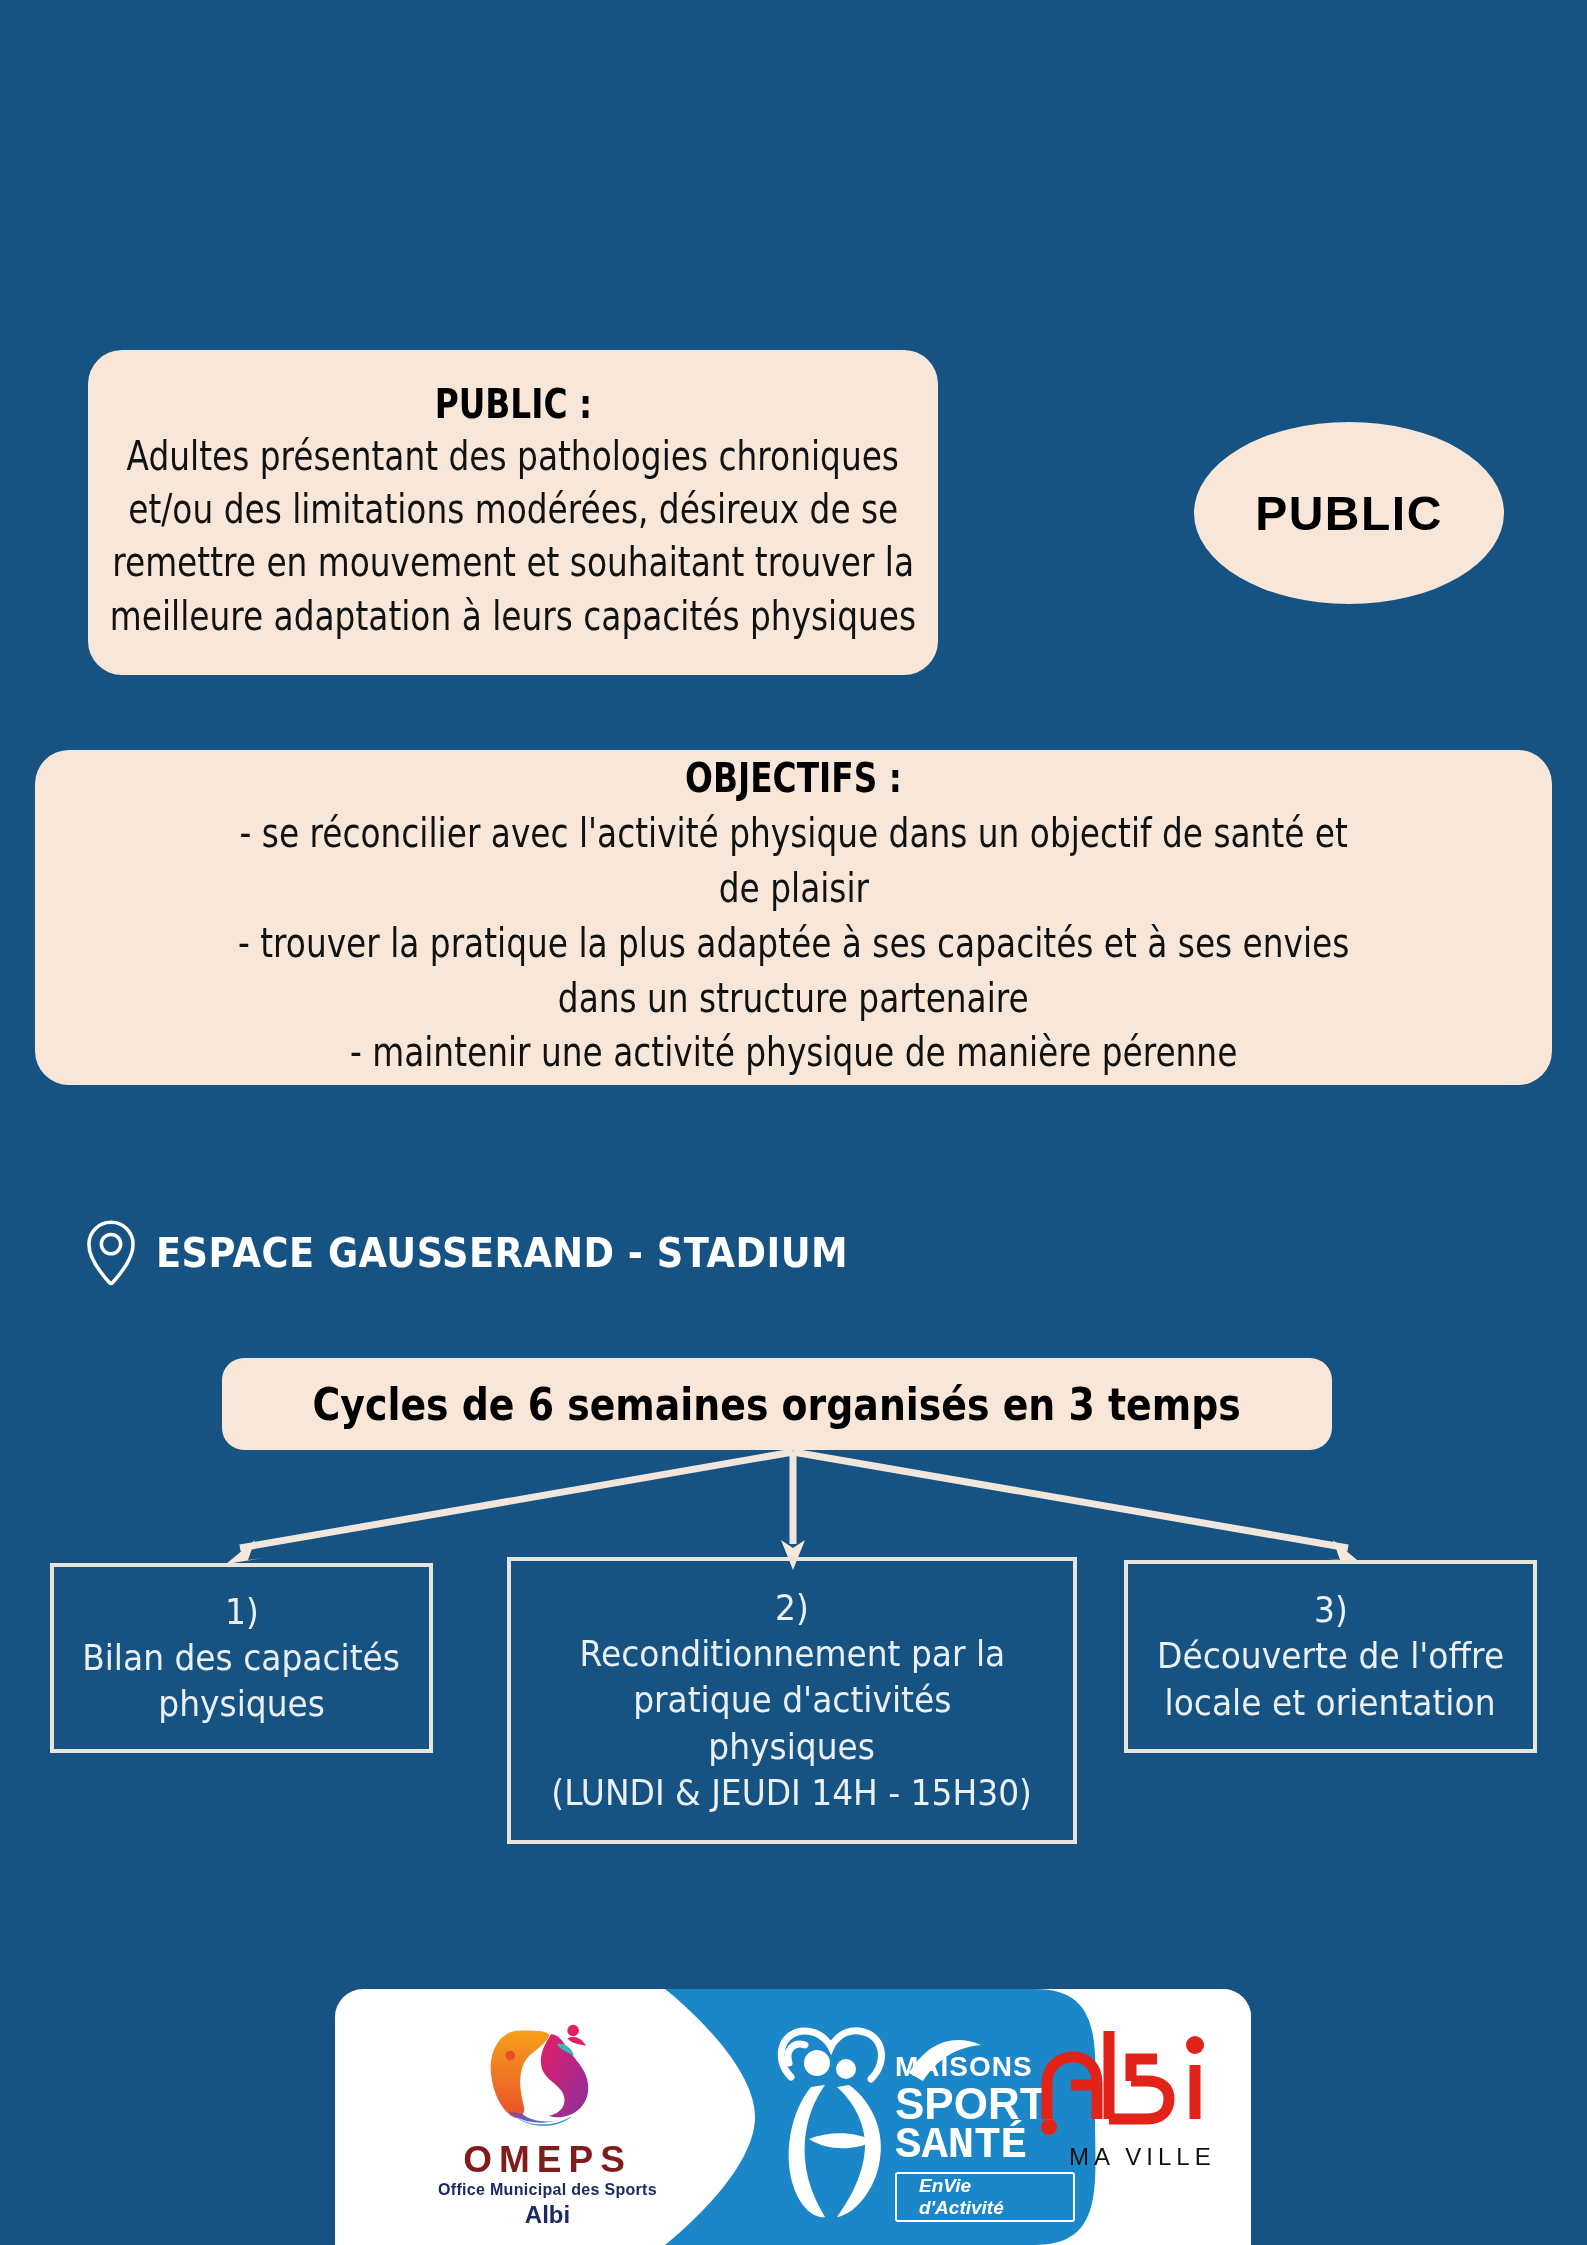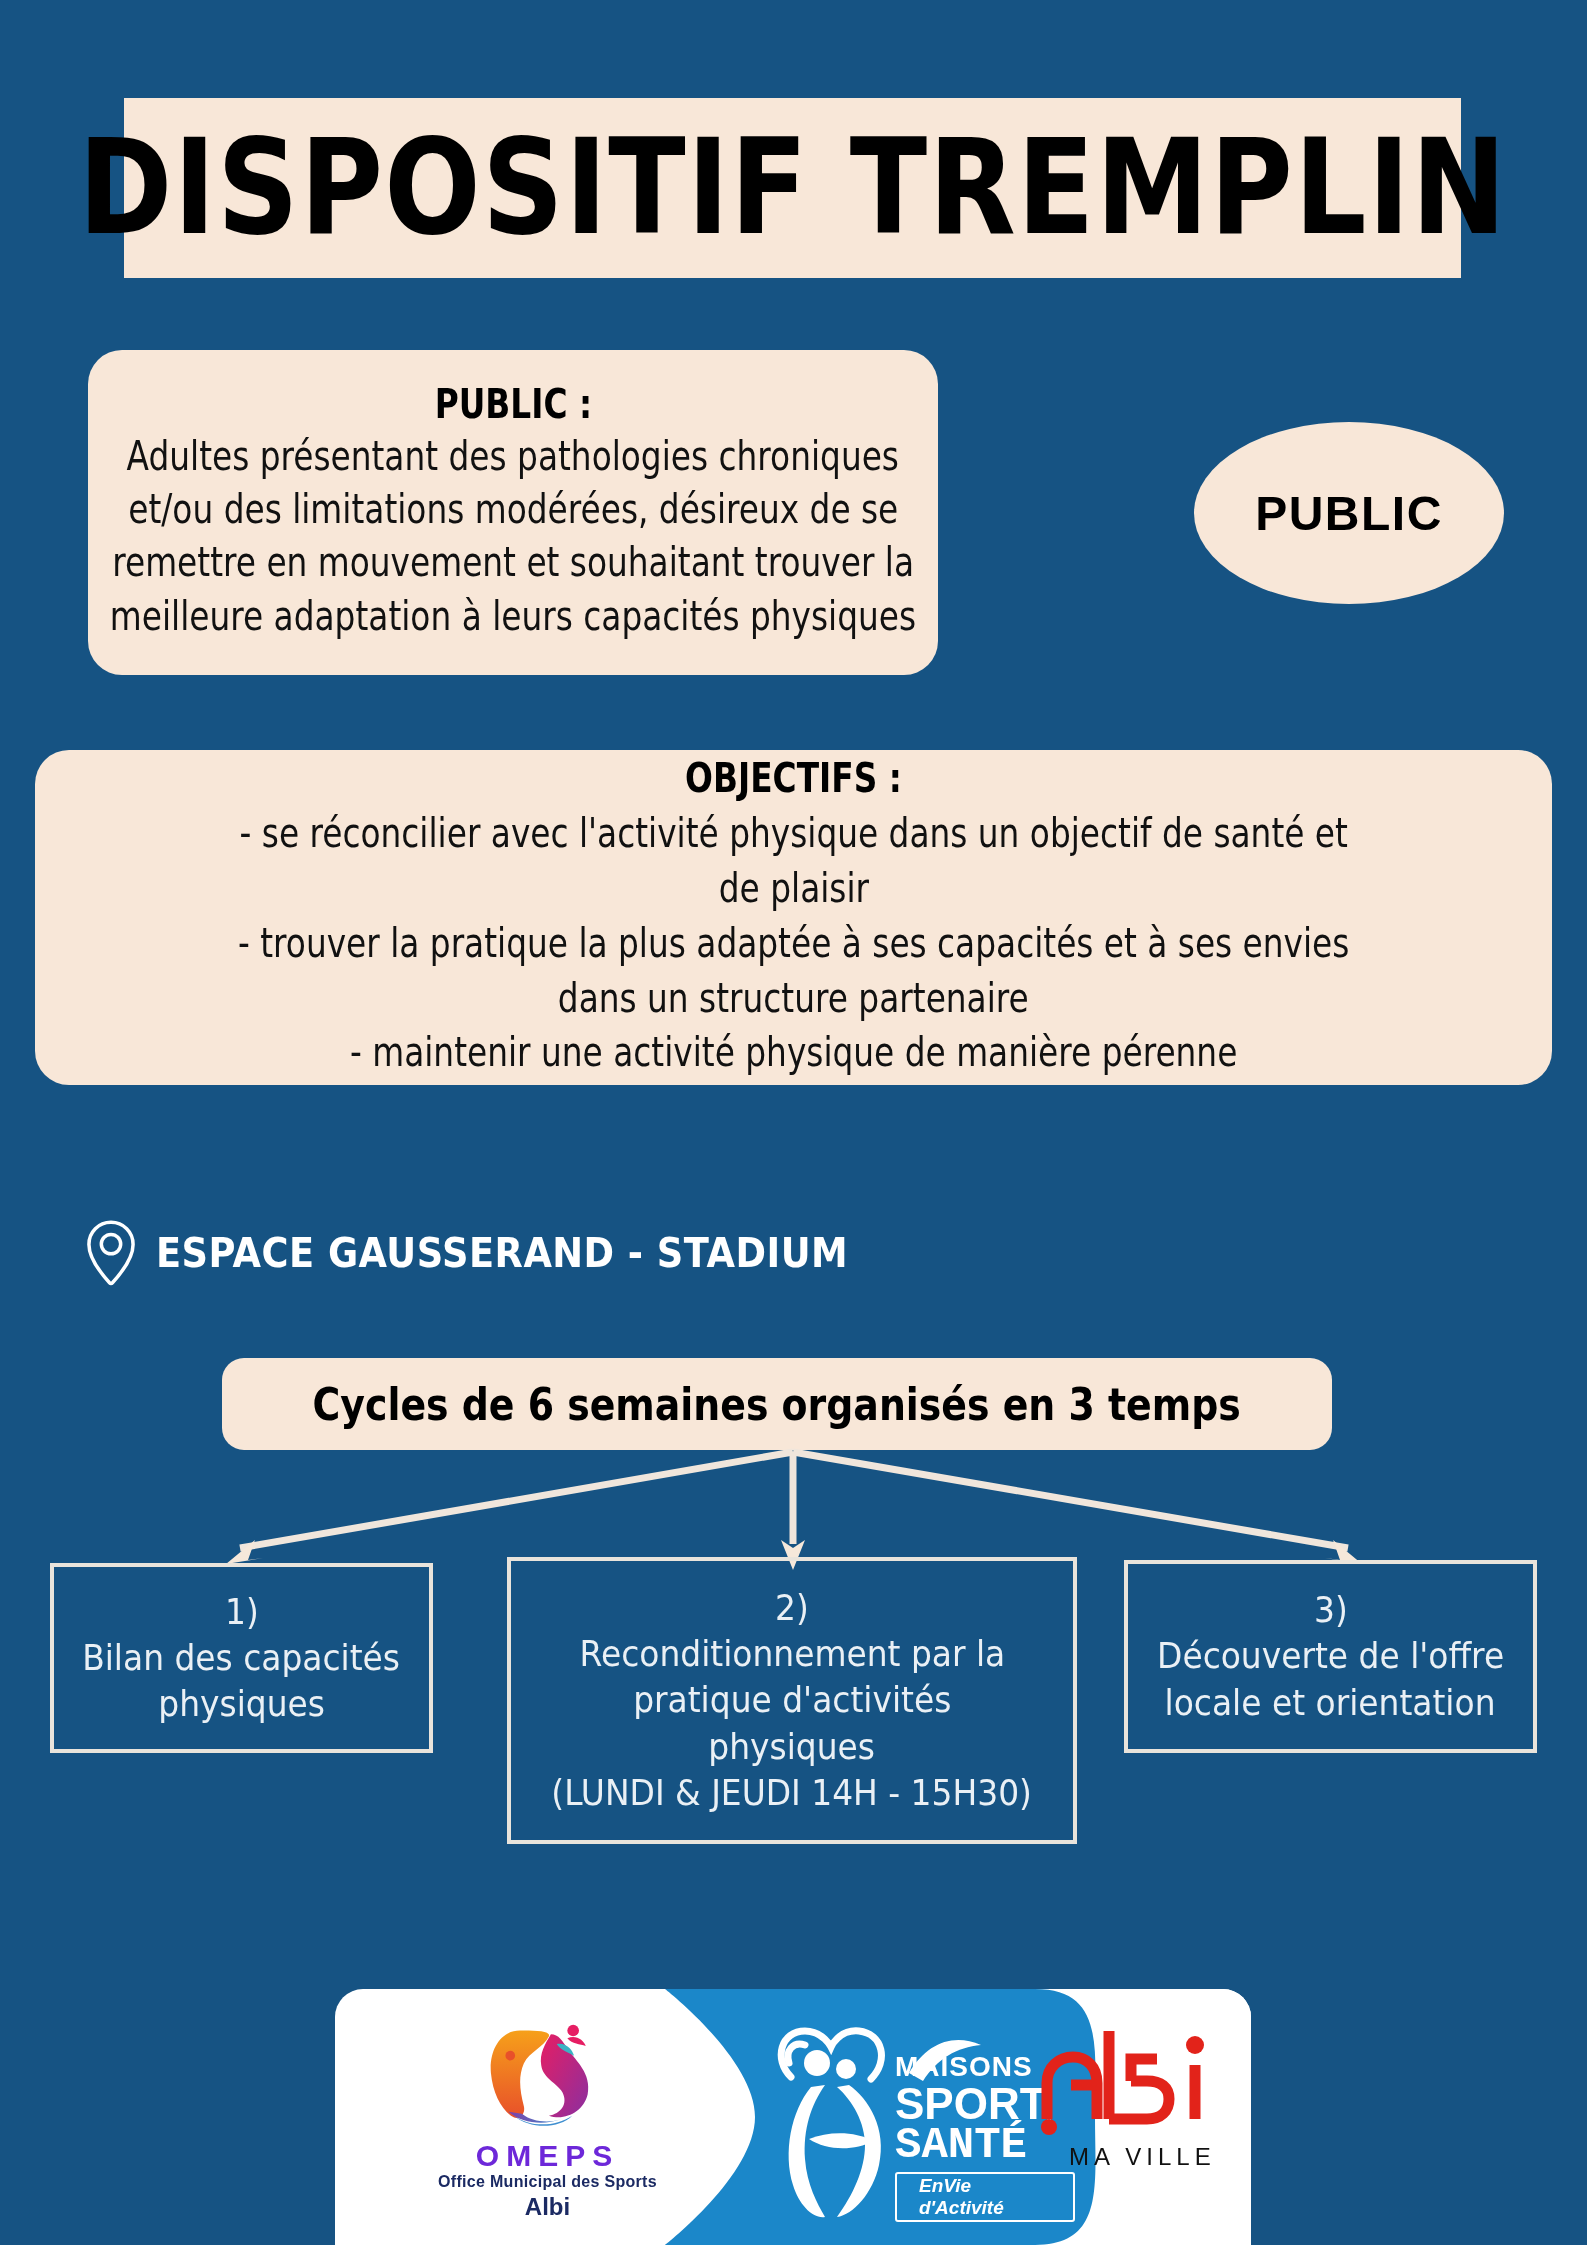--- a/index.html
+++ b/index.html
@@ -110,22 +110,22 @@
 
   
   .footer-card{
     position:absolute;left:335px;top:1989px;width:916px;height:256px;
     background:#FFFFFF;border-radius:28px 28px 0 0;overflow:hidden;
   }
   .omeps{position:absolute;left:50px;top:26px;width:325px;height:218px;
     display:flex;flex-direction:column;align-items:center;}
   .omeps-mark{width:146px;height:120px;}
   .omeps-name{
-    font-family:"Liberation Sans", sans-serif;font-weight:bold;font-size:30px;
-    letter-spacing:7px;color:#6d28d9;margin-top:4px;
+    font-family:"Liberation Sans", sans-serif;font-weight:bold;font-size:37px;
+    letter-spacing:7px;color:#7f1d1d;margin-top:4px;
   }
   .omeps-sub{
     font-family:"Liberation Sans", sans-serif;font-weight:bold;font-size:16px;
     color:#1B2A63;margin-top:0;letter-spacing:0.3px;
   }
   .omeps-city{
     font-family:"Liberation Sans", sans-serif;font-weight:bold;font-size:24px;
     color:#1B2A63;margin-top:2px;
   }
   .mss{position:absolute;left:378px;top:0;width:290px;height:256px;}
@@ -142,23 +142,20 @@
   .albi-sub{
     font-family:"Liberation Sans", sans-serif;font-size:24px;letter-spacing:5px;
     color:#111;margin-top:4px;margin-left:34px;
   }
 </style>
 </head>
 <body>
 
 <div class="poster">
 
-  <div class="title-band">
-    <div class="title-text">DISPOSITIF TREMPLIN</div>
-  </div>
 
   <div class="public-box">
     <div class="public-head cond">PUBLIC :</div>
     <div class="public-line cond">Adultes présentant des pathologies chroniques</div>
     <div class="public-line cond">et/ou des limitations modérées, désireux de se</div>
     <div class="public-line cond">remettre en mouvement et souhaitant trouver la</div>
     <div class="public-line cond">meilleure adaptation à leurs capacités physiques</div>
   </div>
 
   <div class="gratuit">

